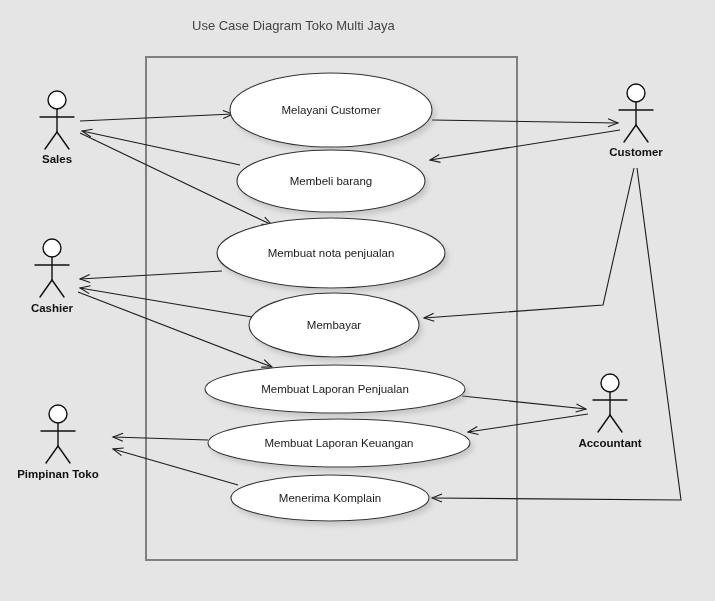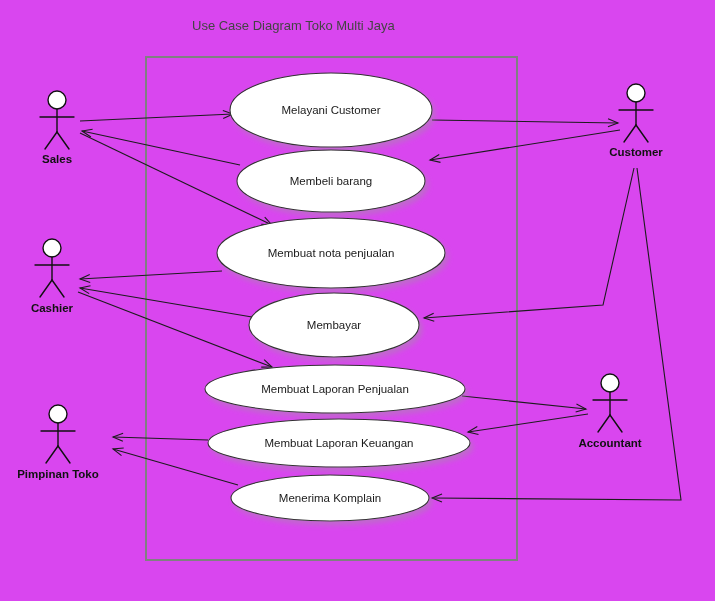--- a/index.html
+++ b/index.html
@@ -4,21 +4,21 @@
 <style>
   html, body {
     margin: 0;
     padding: 0;
     background: #ffffff;
   }
   #diagram-root {
     position: relative;
     width: 715px;
     height: 601px;
-    background: #d946ef;
+    background: #e5e5e5;
     font-family: "Liberation Sans", sans-serif;
     overflow: hidden;
   }
   svg.canvas {
     position: absolute;
     top: 0;
     left: 0;
     width: 715px;
     height: 601px;
     display: block;

